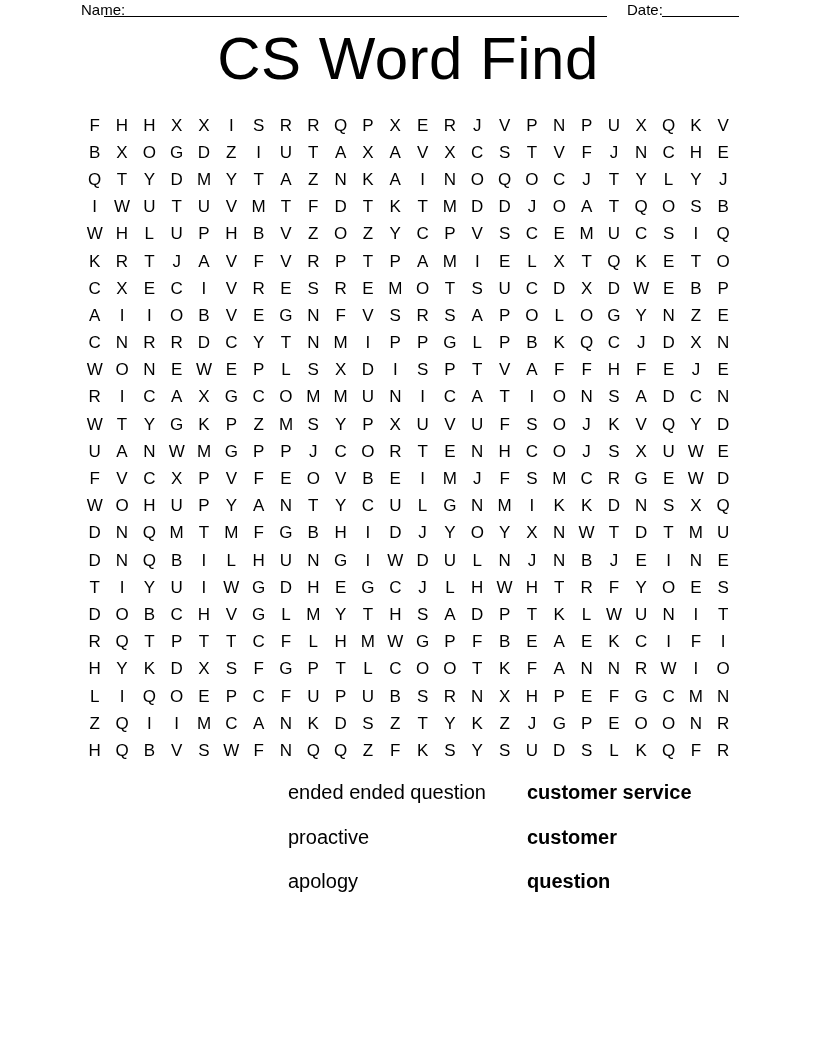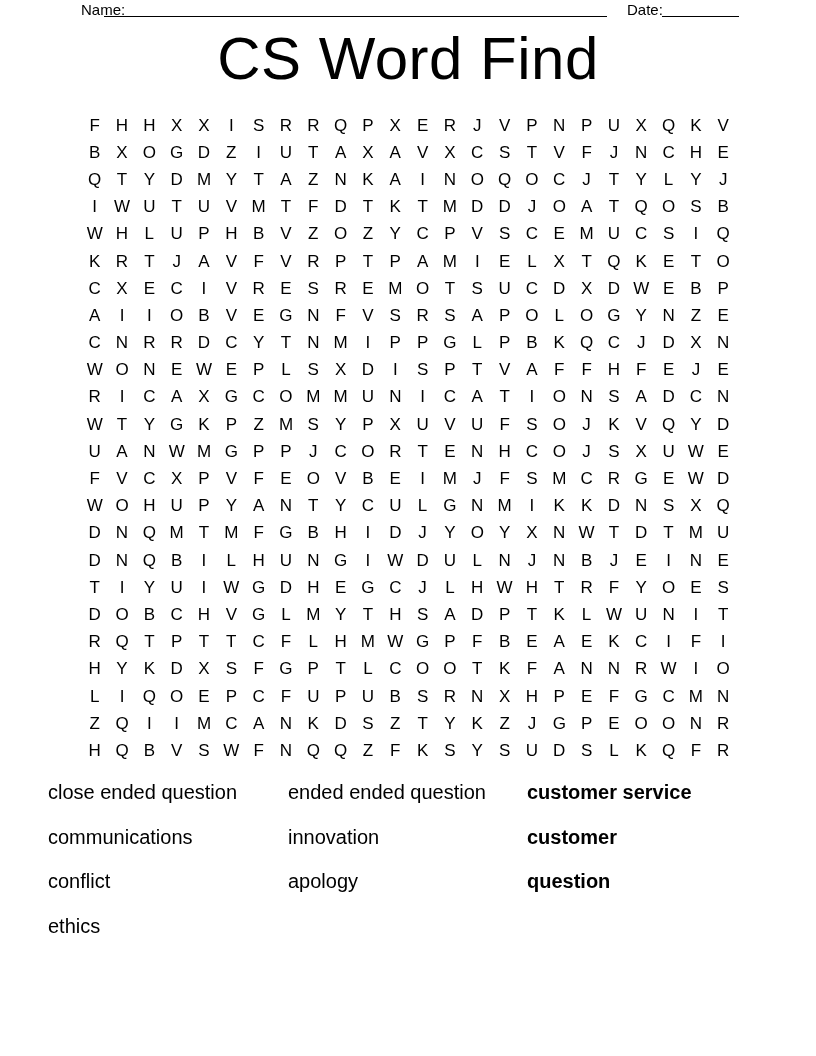--- a/index.html
+++ b/index.html
@@ -674,29 +674,23 @@
       <span class="cell">U</span>
       <span class="cell">D</span>
       <span class="cell">S</span>
       <span class="cell">L</span>
       <span class="cell">K</span>
       <span class="cell">Q</span>
       <span class="cell">F</span>
       <span class="cell">R</span>
     </div>
 
-  <div id="word-col-1" class="word-col">
-      <div class="word">close ended question</div>
-      <div class="word">communications</div>
-      <div class="word">conflict</div>
-      <div class="word">ethics</div>
-    </div>
   <div id="word-col-2" class="word-col">
       <div class="word">ended ended question</div>
-      <div class="word">innovation</div>
+      <div class="word">proactive</div>
       <div class="word">apology</div>
     </div>
   <div id="word-col-3" class="word-col">
       <div class="word">customer service</div>
       <div class="word">customer</div>
       <div class="word">question</div>
     </div>
 
 </div>
 

